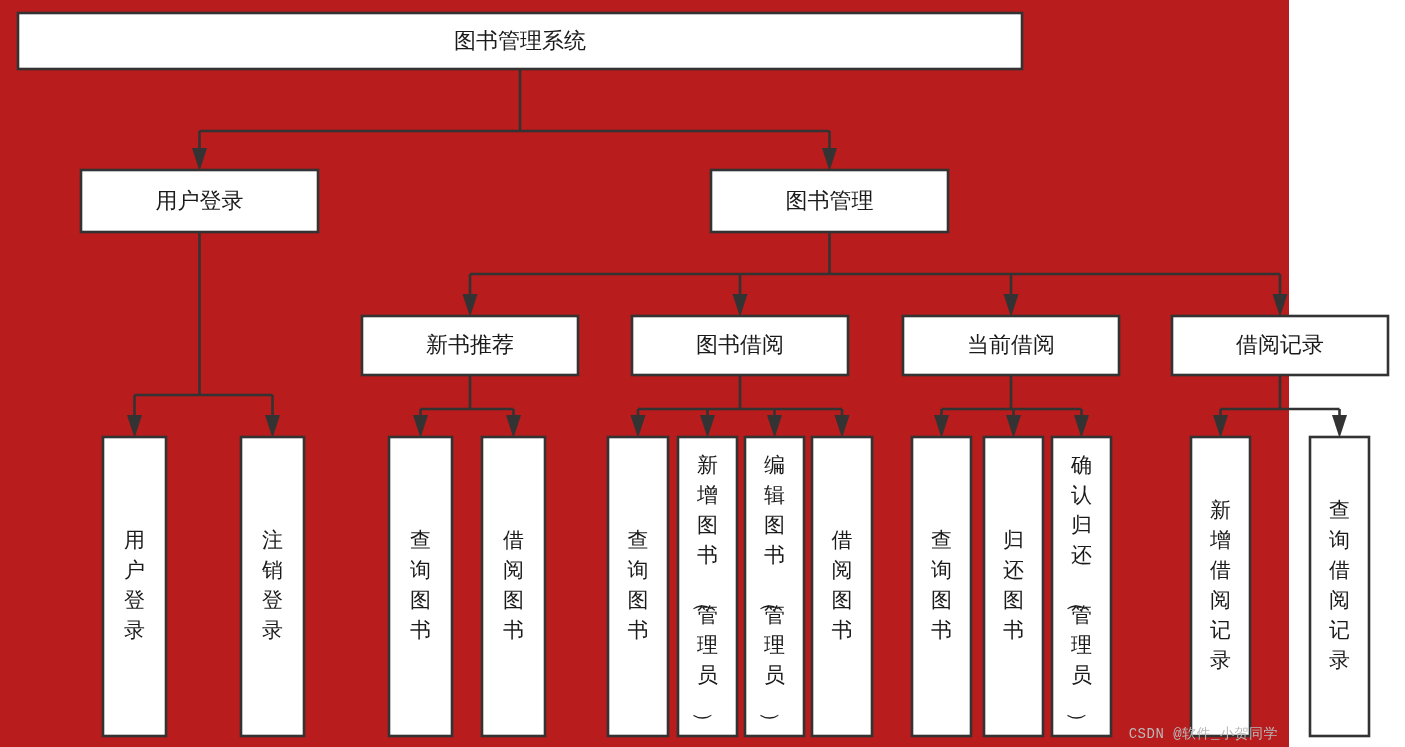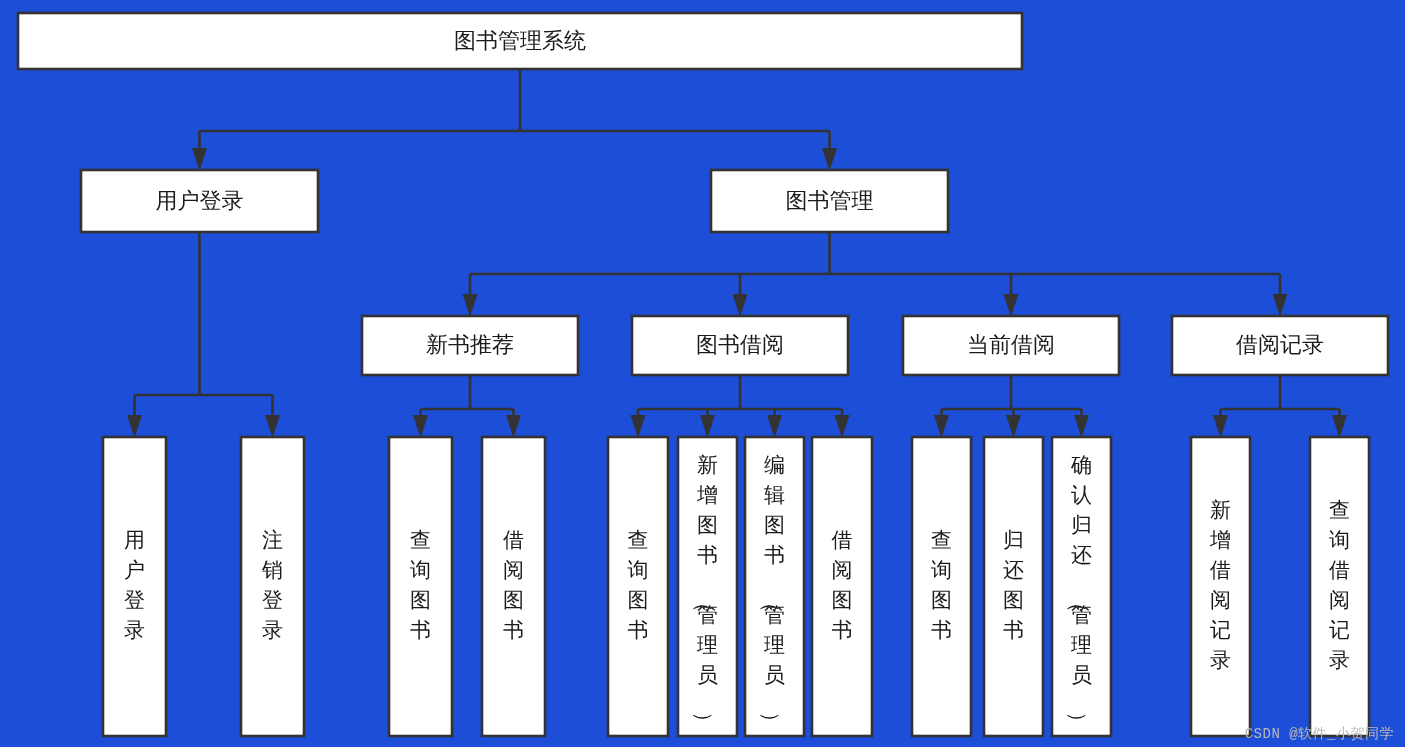--- a/index.html
+++ b/index.html
@@ -8,23 +8,23 @@
     background: #ffffff;
   }
   body {
     width: 1405px;
     height: 747px;
     font-family: "Liberation Sans", "DejaVu Sans", sans-serif;
     overflow: hidden;
   }
   #diagram-root {
     position: relative;
-    width: 1405px;
+    width: 1289px;
     height: 747px;
-    background: #1d4ed8;
+    background: #b91c1c;
   }
   svg.diagram {
     position: absolute;
     top: 0;
     left: 0;
     width: 1405px;
     height: 747px;
   }
   .node-rect {
     fill: #ffffff;

